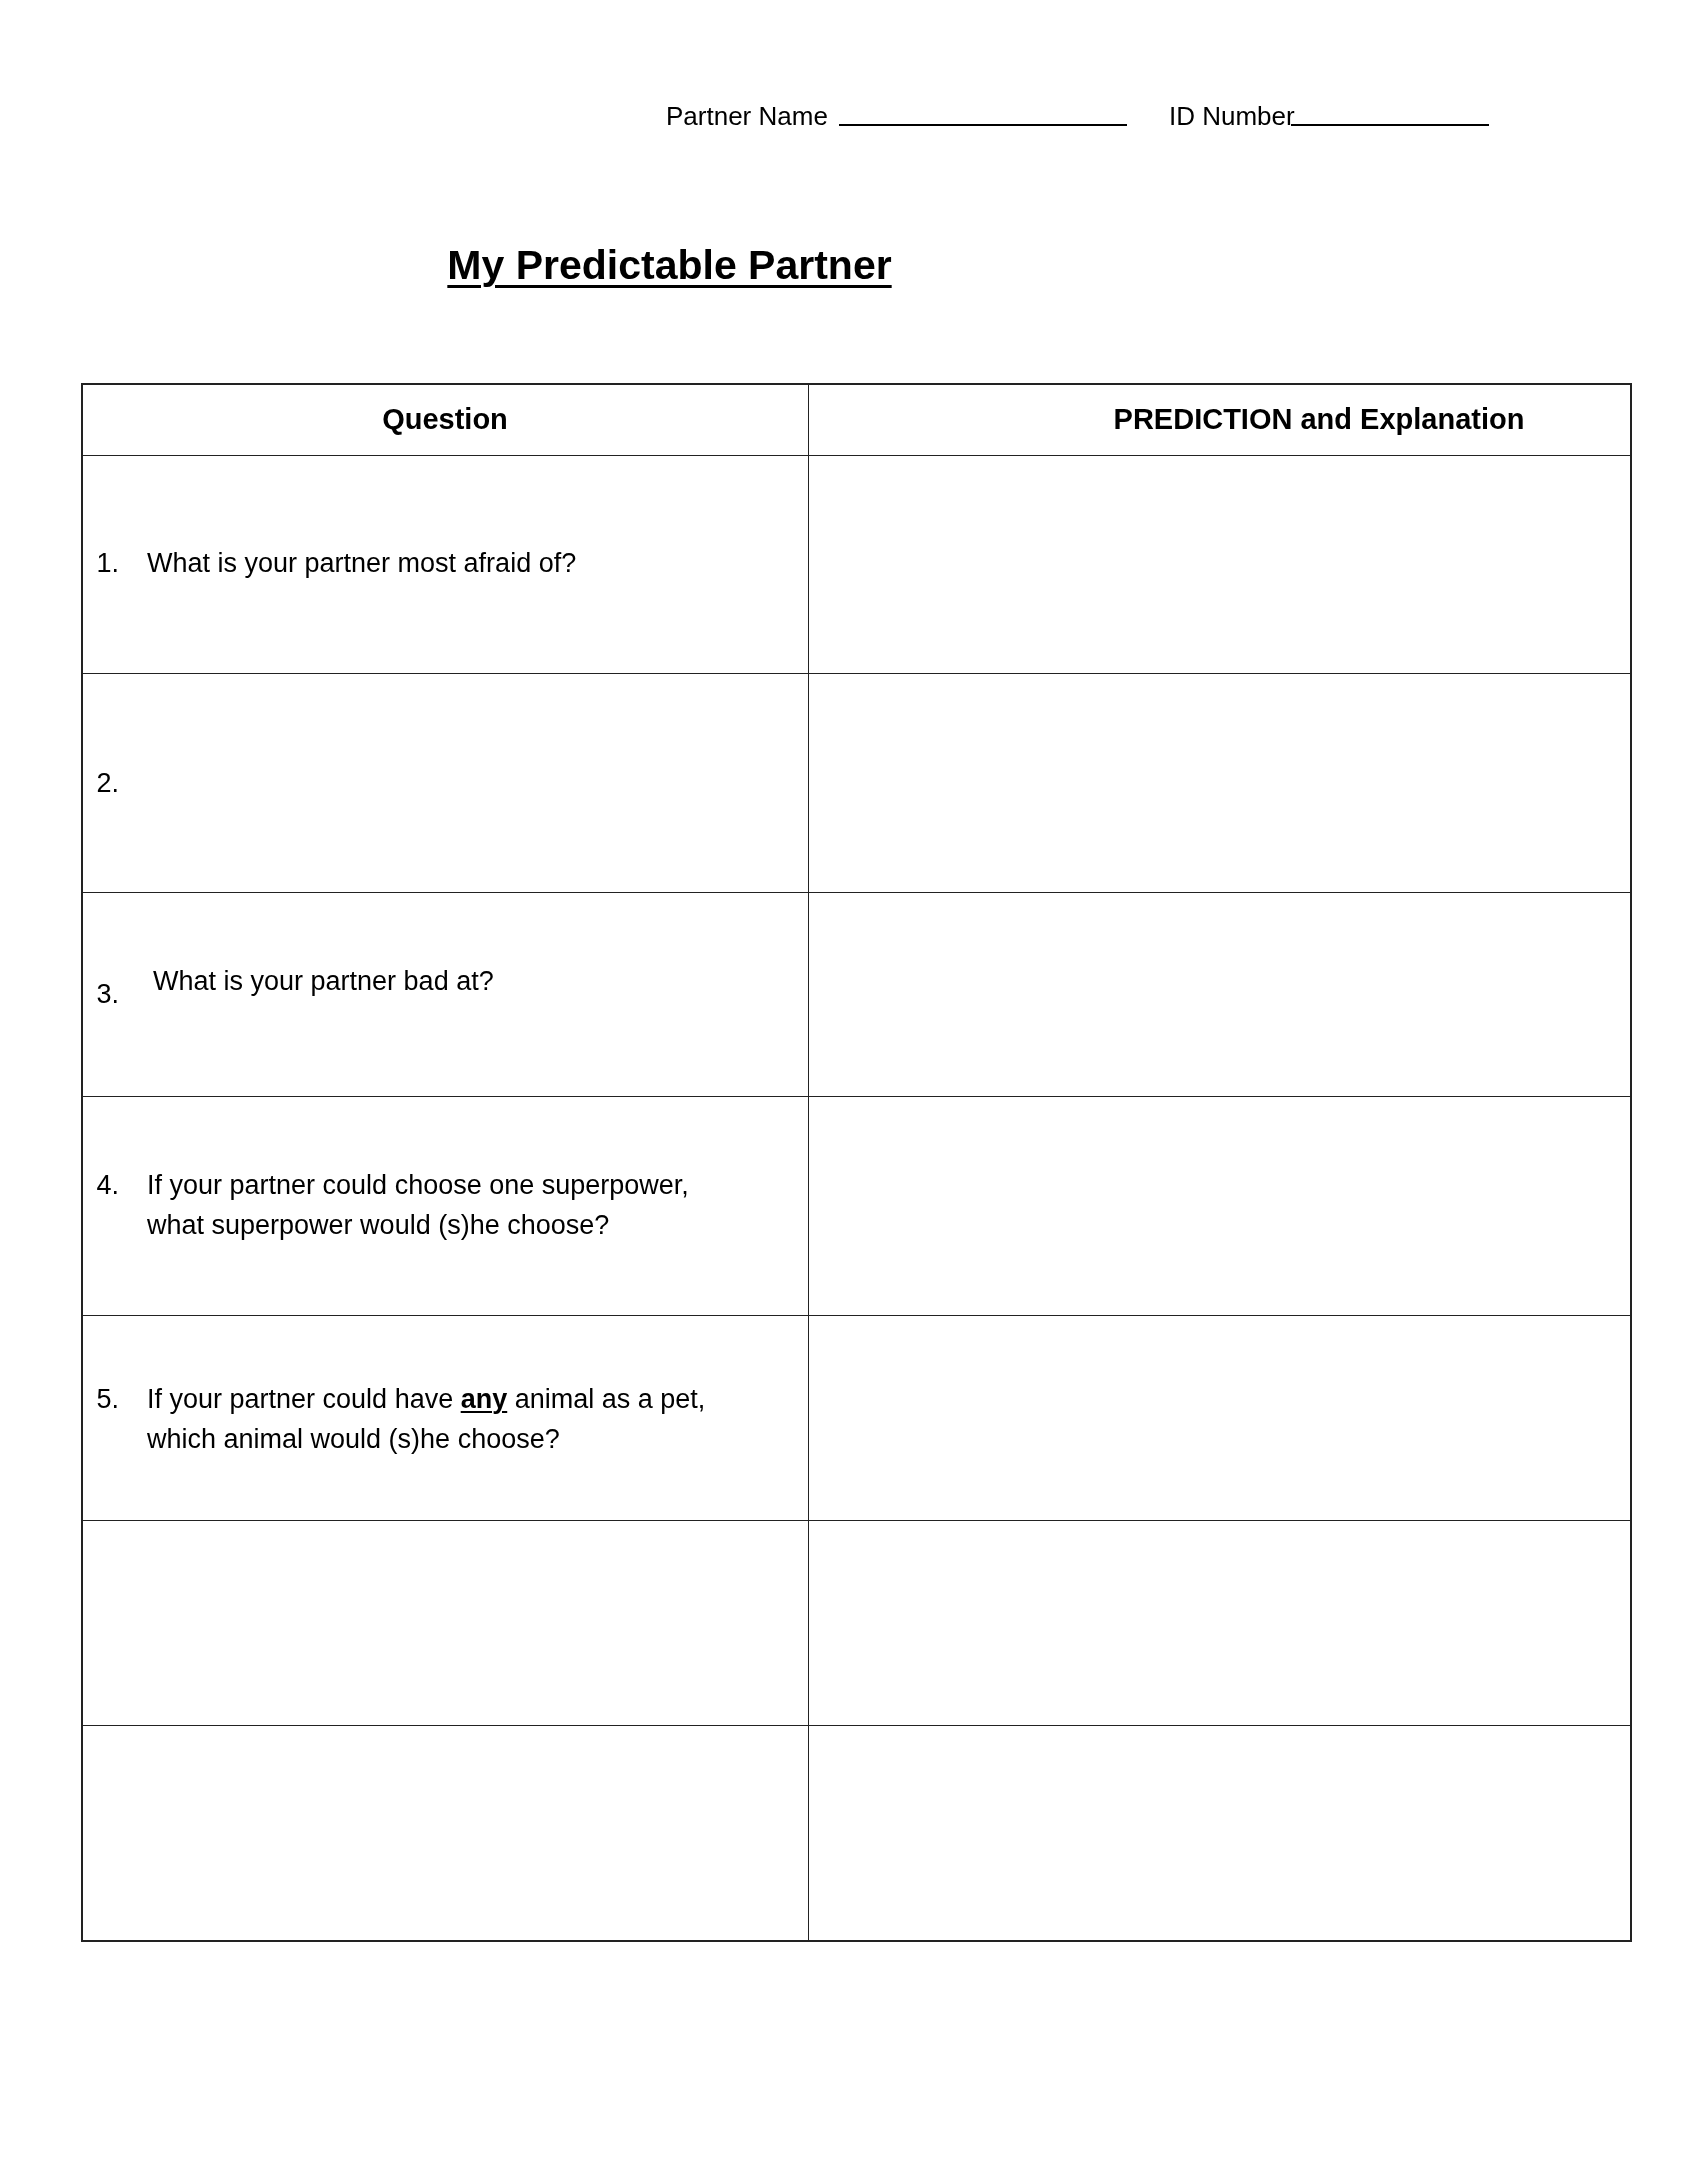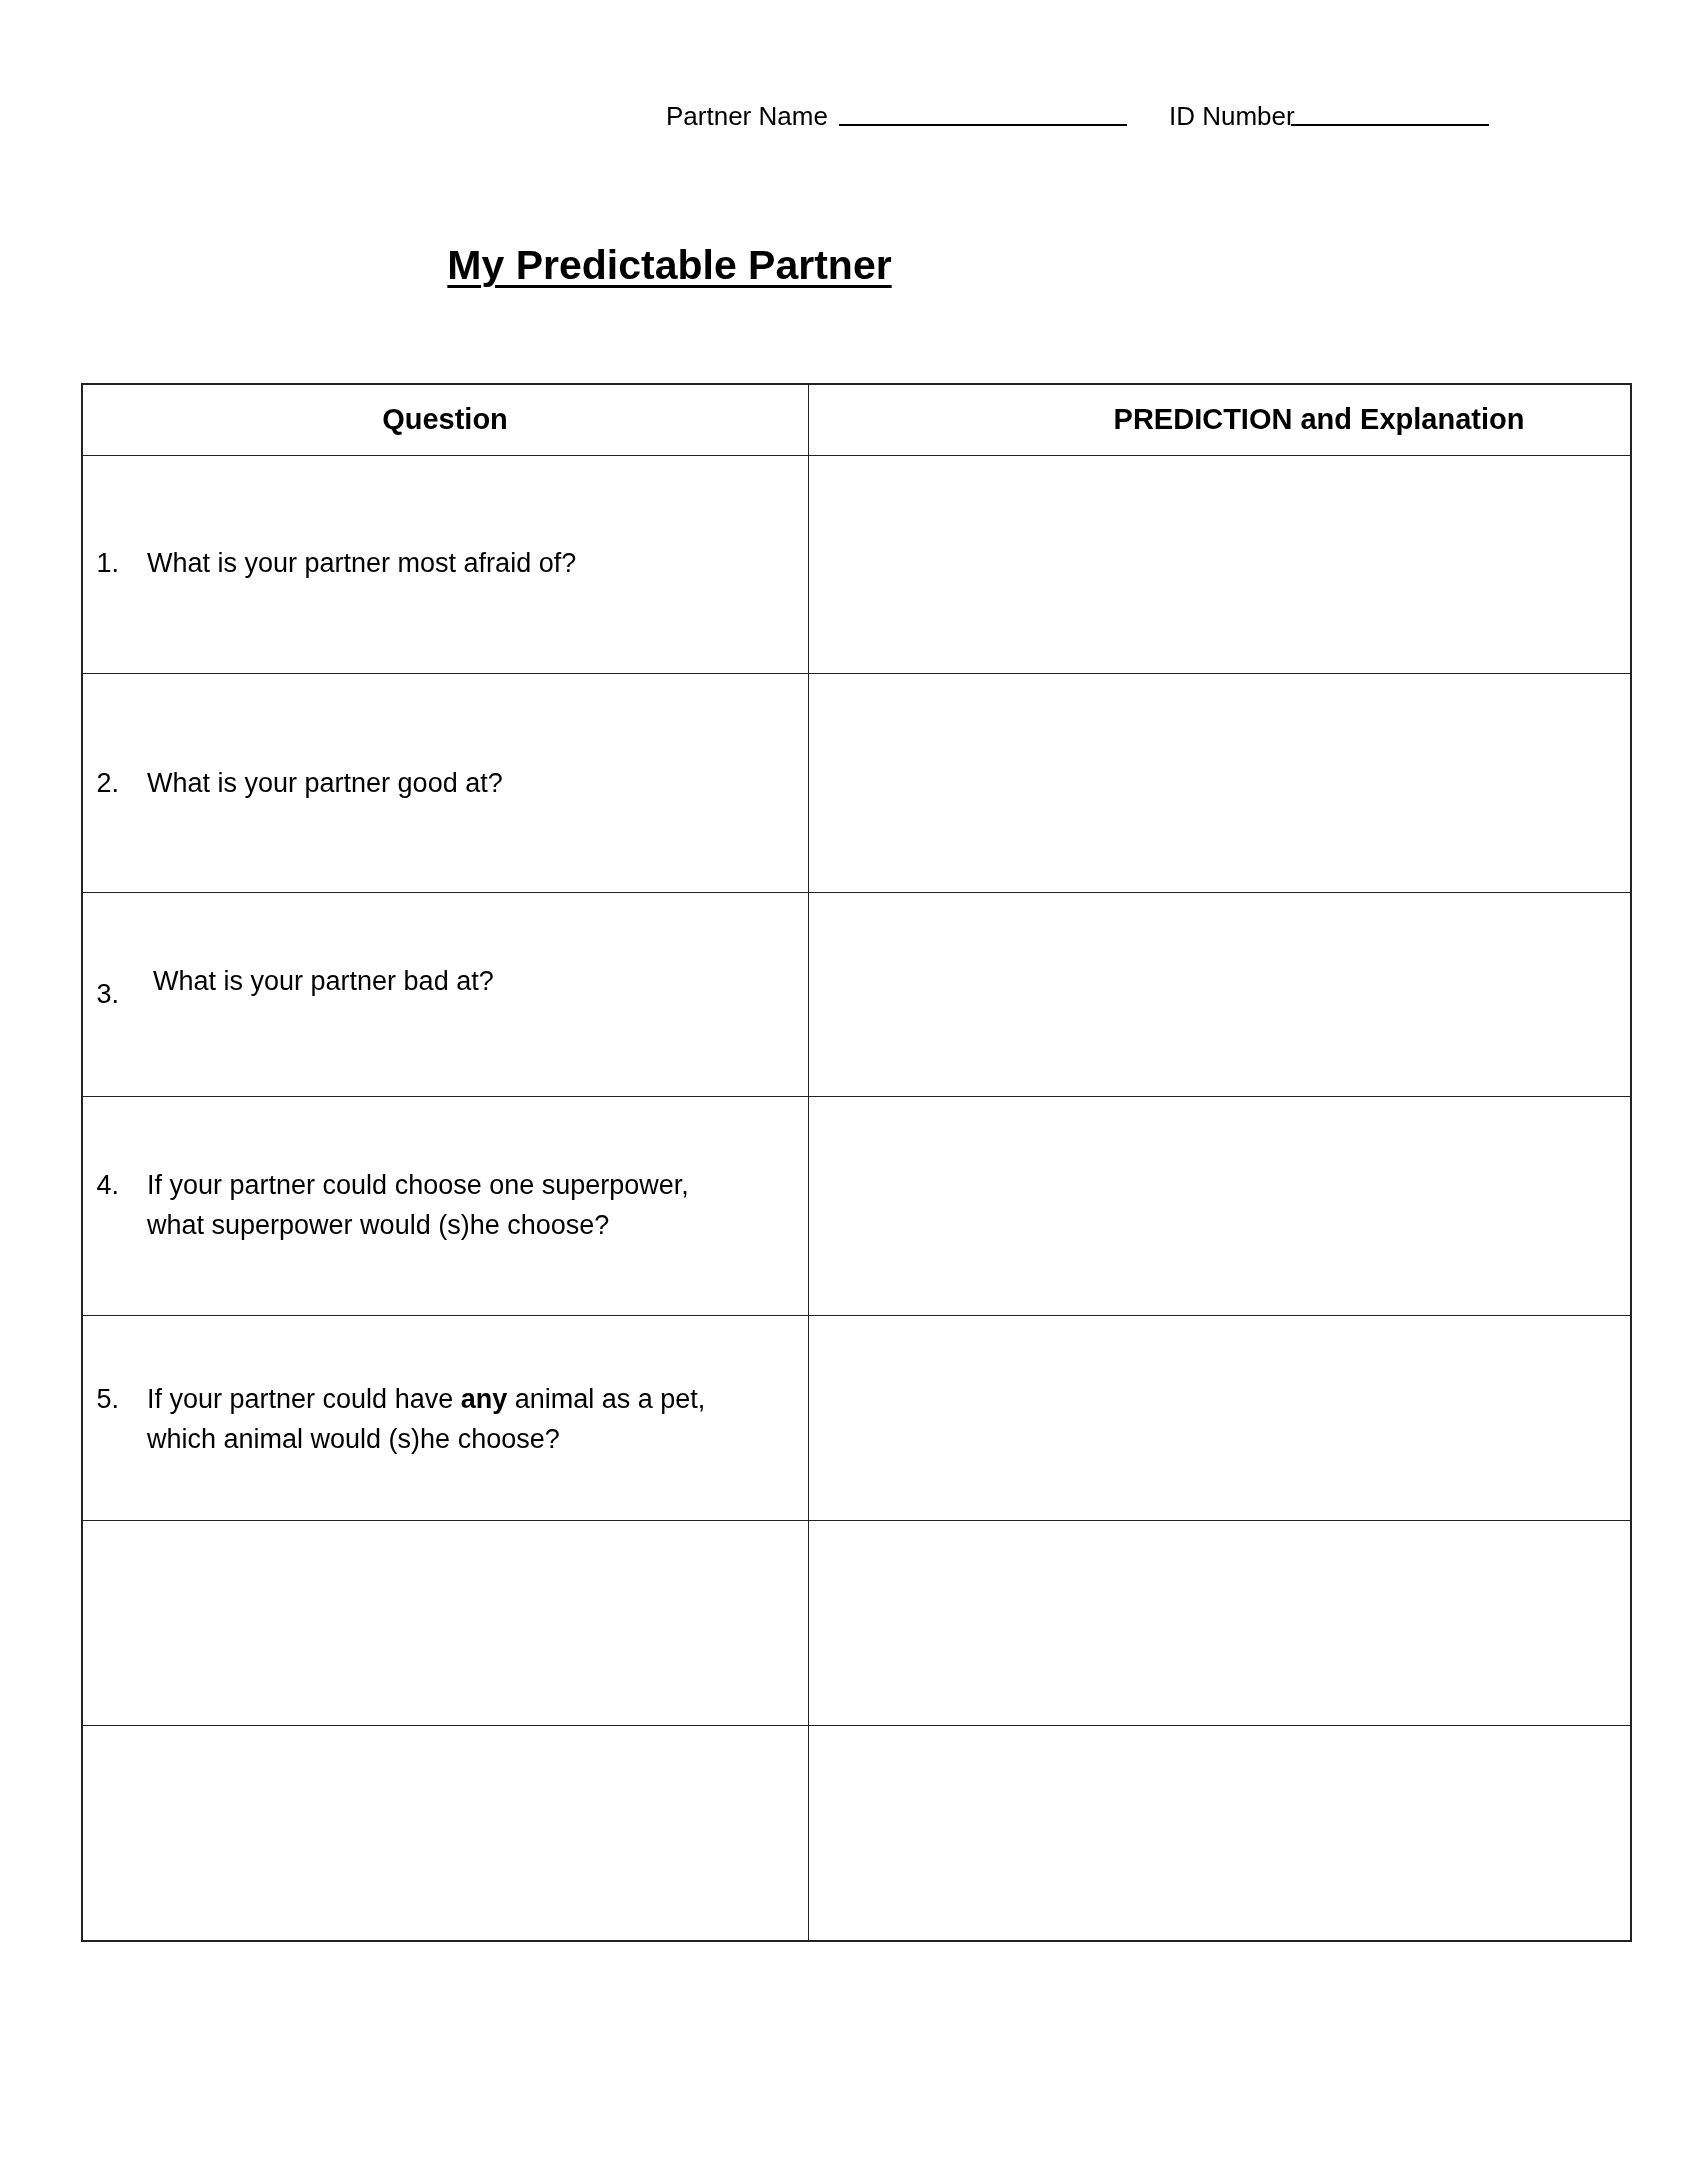--- a/index.html
+++ b/index.html
@@ -39,21 +39,21 @@
       align-items: center; justify-content: center;
       font-weight: bold; font-size: 29px;
     }
     .q-num {
       position: absolute; left: 14.6px; font-size: 27px; line-height: 40px; top: 0;
     }
     .q-text {
       position: absolute; left: 65px; font-size: 27px; line-height: 40px; top: 0;
       width: 655px;
     }
-    .any { font-weight: bold; text-decoration-thickness: 2px; text-underline-offset: 3.3px; }
+    .any { font-weight: bold; text-decoration: underline; text-decoration-thickness: 2px; text-underline-offset: 3.3px; }
     .cell {
       position: absolute; left: 810px; width: 820px;
     }
     .qcell { position: absolute; left: 82px; width: 726px; }
   </style>
 </head>
 <body>
 
 <span class="hdr-label" style="left:666px;">Partner Name</span>
 <div class="blank" style="left:839px; width:288px;"></div>
@@ -76,21 +76,20 @@
 <div class="th" style="left:827px; width:984px;">PREDICTION and Explanation</div>
 
 <div class="qcell" style="top:456px; height:217px;">
   <span class="q-num" style="top:87px;">1.</span>
   <span class="q-text" style="top:87px;">What is your partner most afraid of?</span>
 </div>
 <div class="cell" style="top:456px; height:217px;"></div>
 
 <div class="qcell" style="top:674px; height:218px;">
   <span class="q-num" style="top:89px;">2.</span>
-  <span class="q-text" style="top:89px;">What is your partner good at?</span>
 </div>
 <div class="cell" style="top:674px; height:218px;"></div>
 
 <div class="qcell" style="top:893px; height:203px;">
   <span class="q-num" style="top:81px;">3.</span>
   <span class="q-text" style="top:68px;margin-left:6px;">What is your partner bad at?</span>
 </div>
 <div class="cell" style="top:893px; height:203px;"></div>
 
 <div class="qcell" style="top:1098px; height:217px;">

